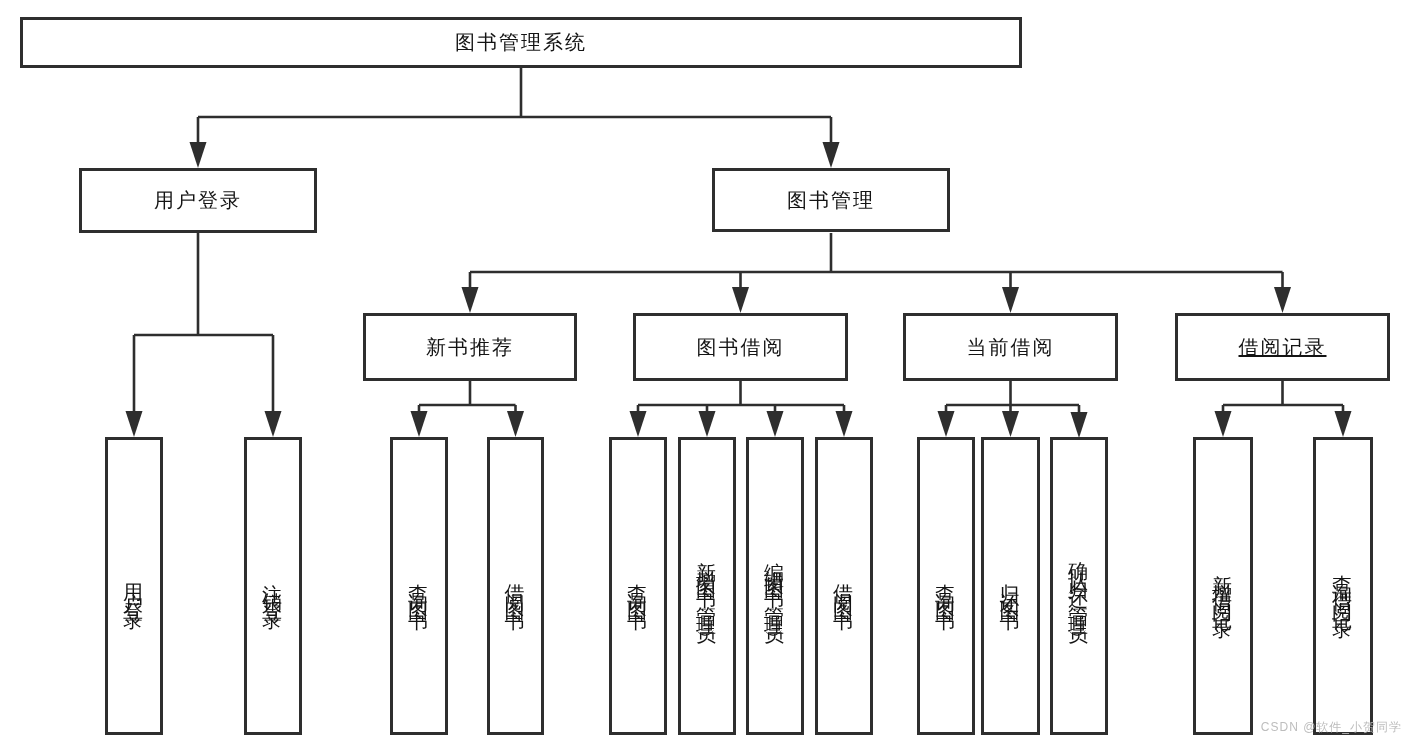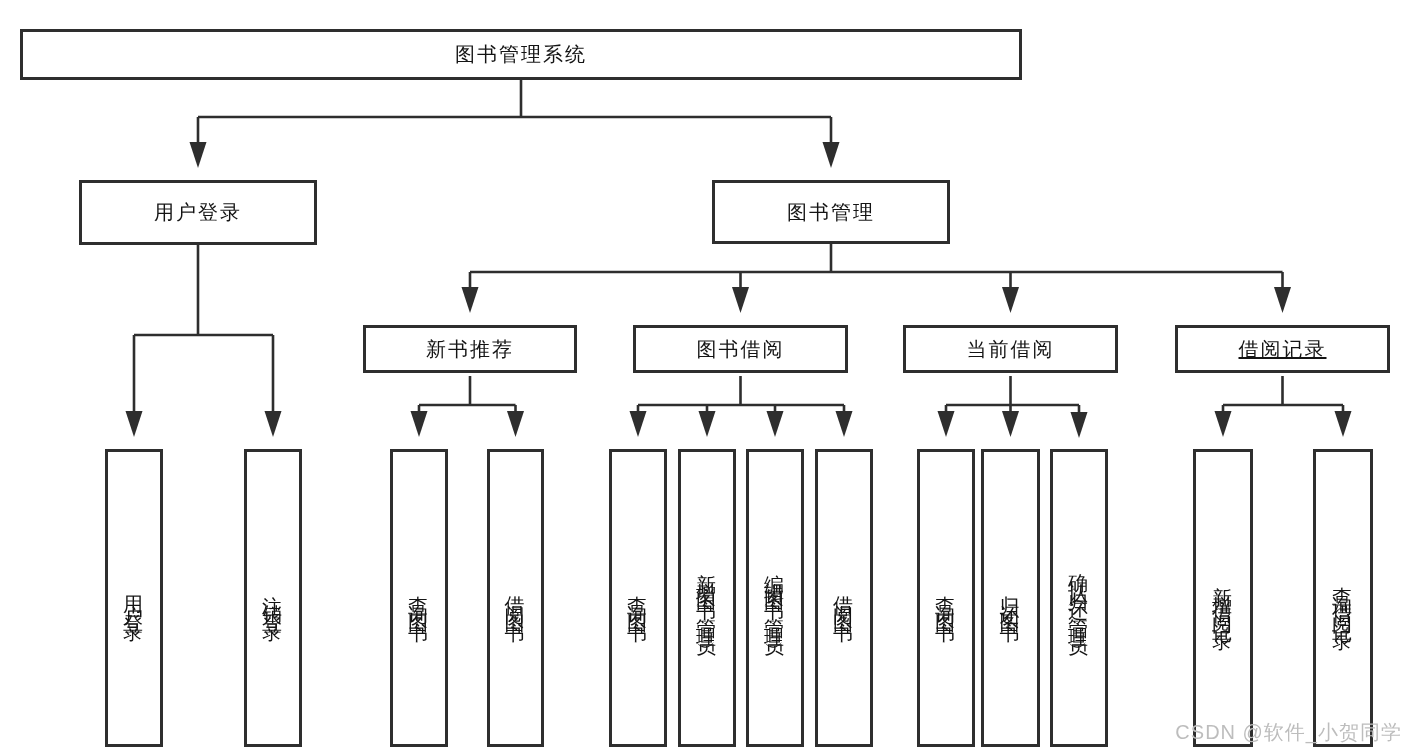--- a/index.html
+++ b/index.html
@@ -19,48 +19,47 @@
   .box{
     position:absolute;
     border:3px solid var(--border);
     background:#fff;
     display:flex;align-items:center;justify-content:center;
     color:var(--text);
     font-size:20px;
     letter-spacing:2px;
     text-align:center;
     white-space:nowrap;
-    margin-top:12px;
   }
   .leaf{
     writing-mode:vertical-rl;
     text-orientation:mixed;
     letter-spacing:9px;
     font-size:20px;
     white-space:normal;
   }
   
   .n-root{left:20px;top:17px;width:1002px;height:51px;}
   .n-user{left:79px;top:168px;width:238px;height:65px;}
   .n-mgmt{left:712px;top:168px;width:238px;height:64px;}
-  .n-l3{top:313px;height:48px;}
+  .n-l3{top:313px;height:68px;}
   .n-newbook{left:363px;width:214px;}
   .n-borrow{left:633px;width:215px;}
   .n-current{left:903px;width:215px;}
   .n-record{left:1175px;width:215px;text-decoration:underline;}
   .lf{top:437px;height:298px;width:58px;}
   .lf-u0{left:105px;} .lf-u1{left:244px;}
   .lf-n0{left:390px;} .lf-n1{left:487px;width:57px;}
   .lf-b0{left:609px;} .lf-b1{left:678px;} .lf-b2{left:746px;} .lf-b3{left:815px;}
   .lf-c0{left:917px;} .lf-c1{left:981px;width:59px;} .lf-c2{left:1050px;}
   .lf-r0{left:1193px;width:60px;} .lf-r1{left:1313px;width:60px;}
   .watermark{
     position:absolute;
     right:3px;top:719px;
-    font-size:20px;
+    font-size:12px;
     color:var(--wm);
     letter-spacing:1px;
     white-space:nowrap;
   }
 </style>
 </head>
 <body>
 
 <div class="canvas">
 

